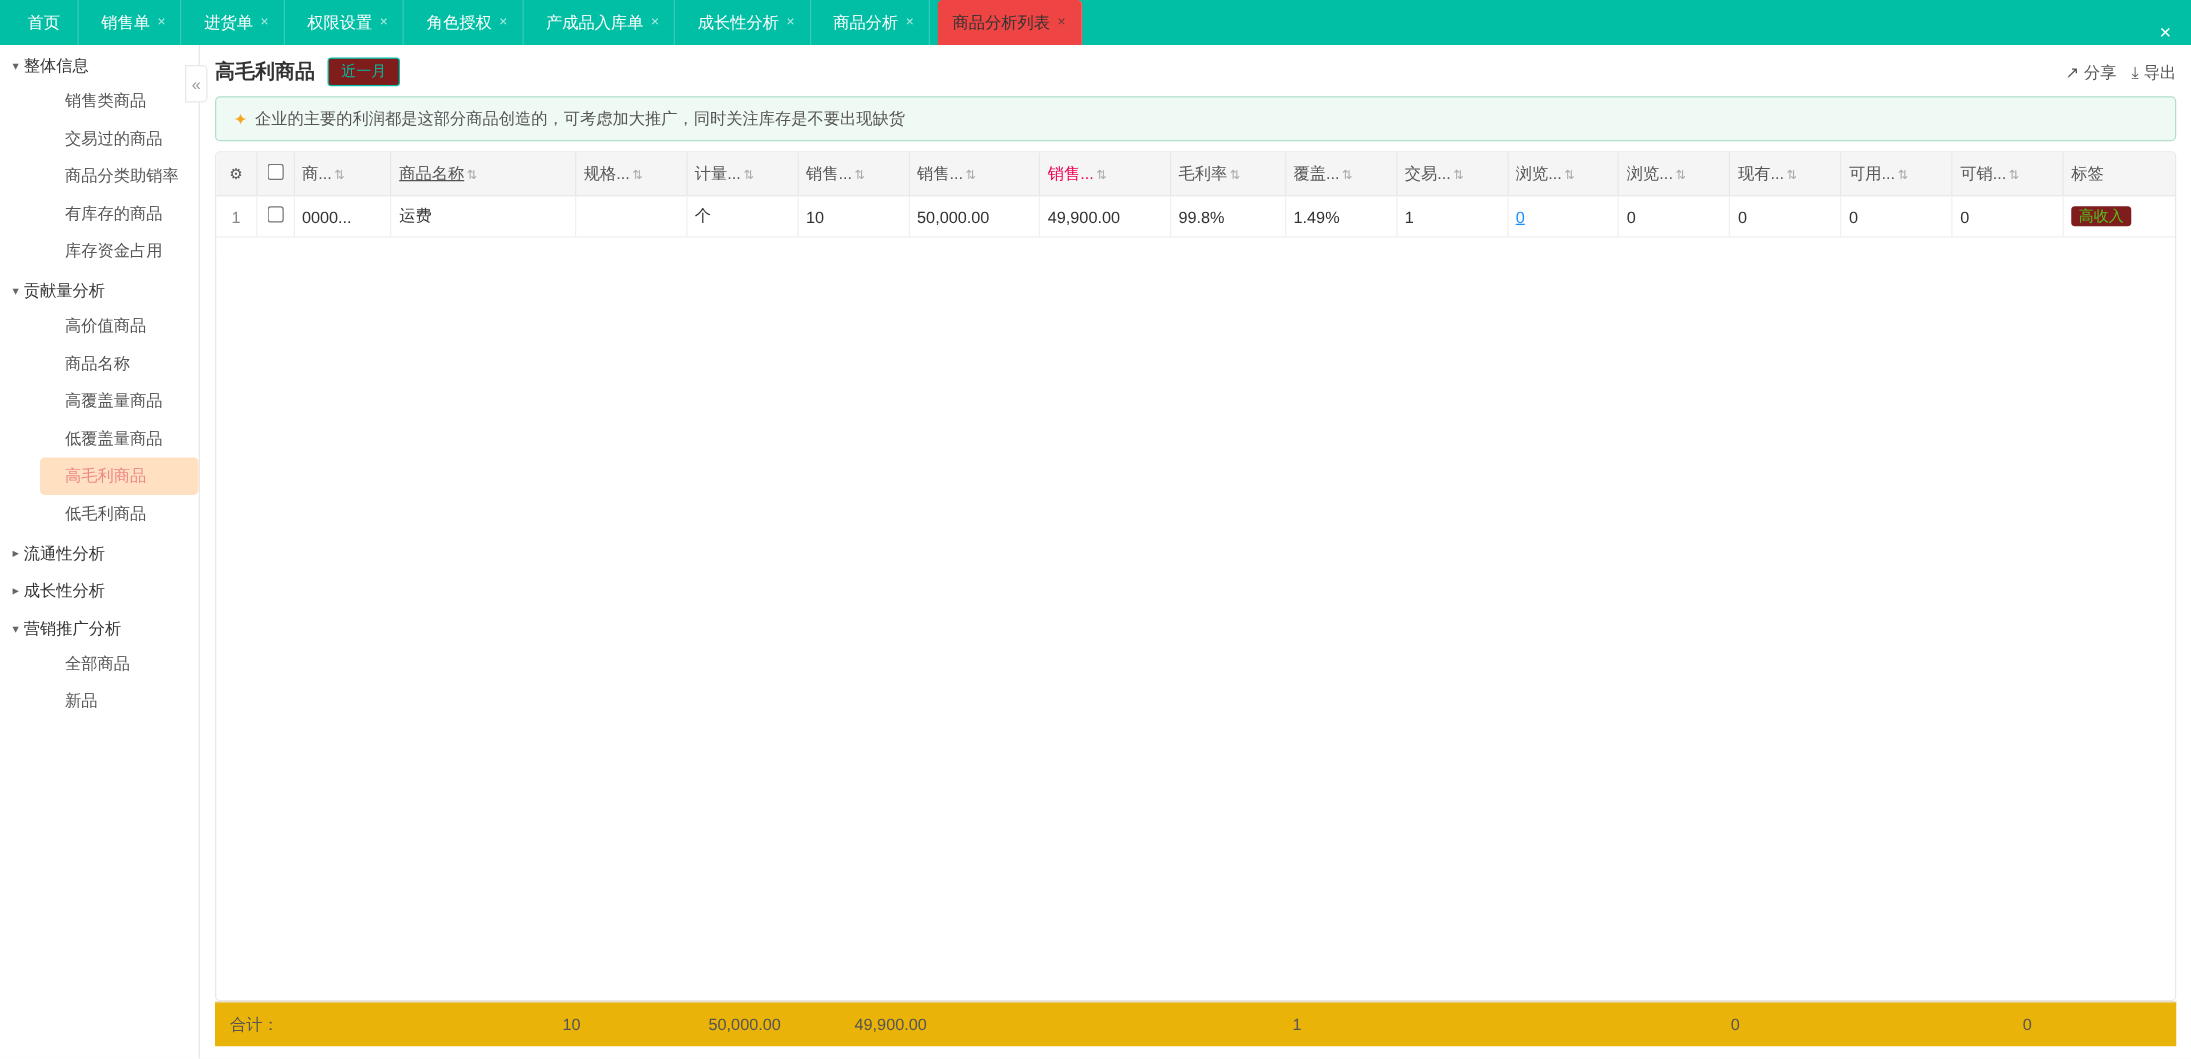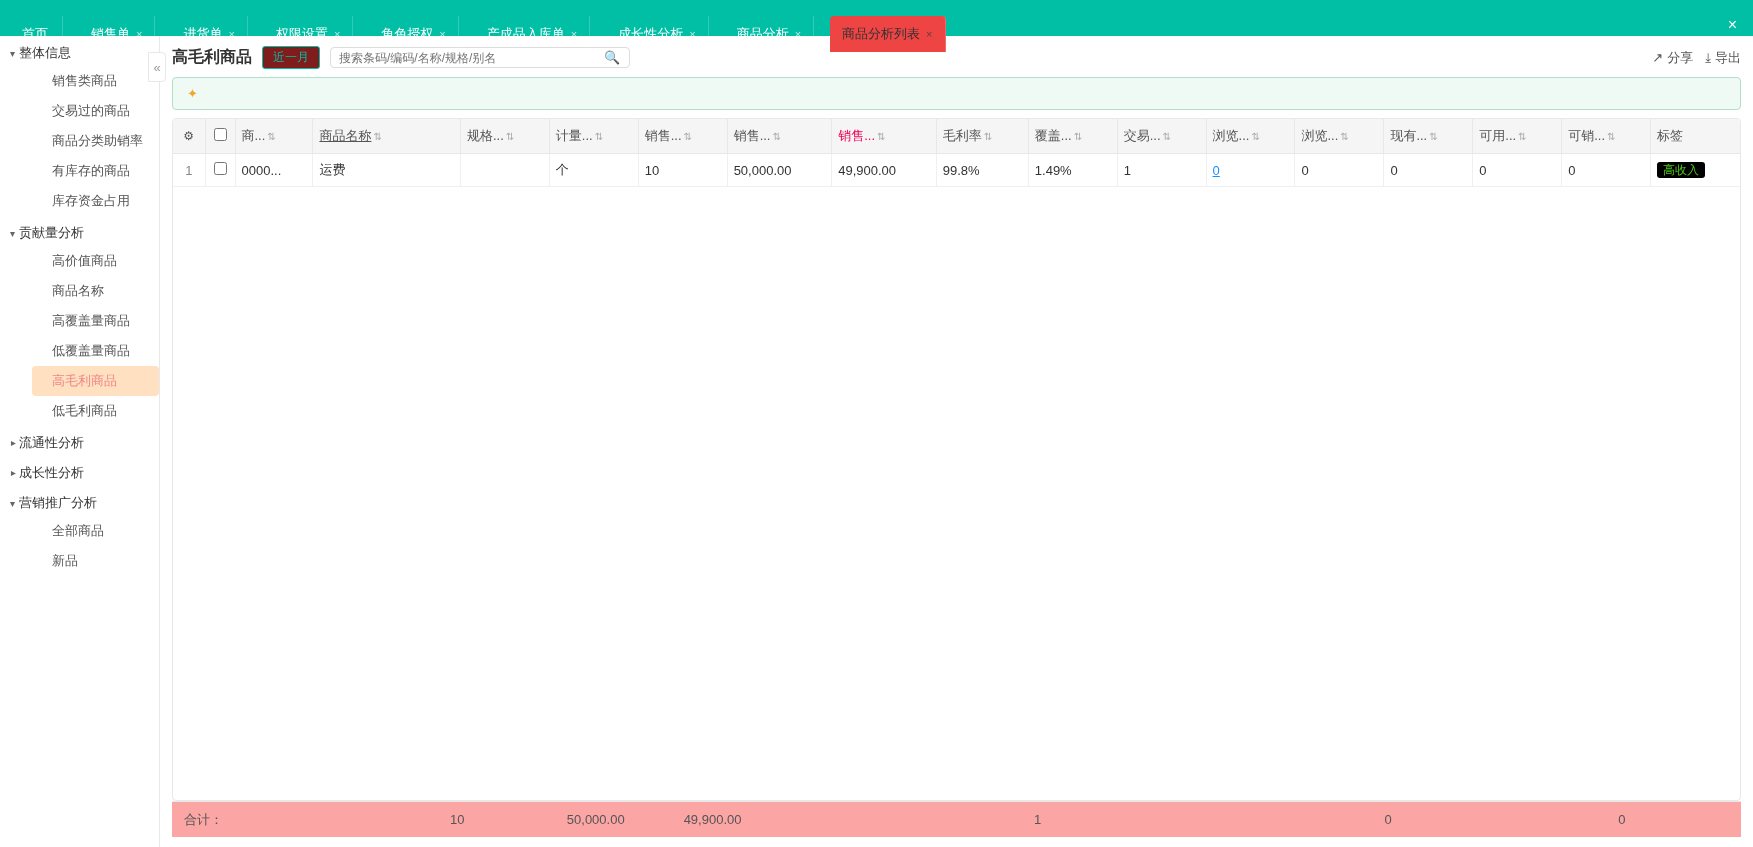--- a/index.html
+++ b/index.html
@@ -1,26 +1,26 @@
 <!DOCTYPE html>
 <html><head>
   <meta charset="utf-8">
   <style>
     * { box-sizing: border-box; margin: 0; padding: 0; font-family: 'Microsoft YaHei', Arial, sans-serif; font-size: 13px; }
     body { background: #f5f5f5; overflow: hidden; }
 
     
     .top-nav {
       display: flex;
-      align-items: flex-start;
+      align-items: flex-end;
       background: #00bfa5;
       height: 36px;
-      padding: 16px 8px;
+      padding: 0 8px;
       color: #fff;
-      gap: 16px;
+      gap: 6px;
       position: relative;
     }
     .nav-tab {
       display: flex;
       align-items: center;
       padding: 0 12px;
       height: 36px;
       cursor: pointer;
       white-space: nowrap;
       font-size: 13px;
@@ -219,33 +219,33 @@
     tbody td {
       padding: 7px 6px;
       font-size: 13px;
       color: #333;
       border-right: 1px solid #f0f0f0;
       white-space: nowrap;
     }
     tbody td:last-child { border-right: none; }
 
     .tag-badge {
-      background: #000000;
+      background: #7f1d1d;
       color: #52c41a;
       border-radius: 3px;
       padding: 1px 6px;
       font-size: 12px;
     }
     .link-text { color: #1890ff; cursor: pointer; text-decoration: underline; }
 
     
     .footer-bar {
       display: flex;
       align-items: center;
-      background: #fca5a5;
+      background: #eab308;
       border-top: 1px solid #e8e8e8;
       padding: 8px 12px;
       font-size: 13px;
       color: #555;
       min-height: 36px;
       gap: 0;
     }
     .footer-bar .total-label {
       min-width: 260px;
     }
@@ -380,38 +380,35 @@
     <div class="sidebar-item">
       <span>新品</span>
     </div>
   </div>
 
   <div class="content-area">
 
     <div class="content-header">
       <span class="page-title">高毛利商品</span>
       <button class="time-filter-btn">近一月</button>
-      <div class="search-box">
-        <input type="text" placeholder="搜索条码/编码/名称/规格/别名" style="">
-        <span class="search-icon">🔍</span>
-      </div>
       <div class="header-actions">
         <button class="action-btn">
           <span>↗</span>
           <span>分享</span>
         </button>
         <button class="action-btn">
           <span>⤓</span>
           <span>导出</span>
         </button>
       </div>
     </div>
 
     <div class="info-banner">
       <span class="tip-icon">✦</span>
+      <span>企业的主要的利润都是这部分商品创造的，可考虑加大推广，同时关注库存是不要出现缺货</span>
     </div>
 
     <div class="table-container">
       <table>
         <thead>
           <tr>
             <th style="width:32px;text-align:center;">⚙</th>
             <th style="width:30px;text-align:center;"><input type="checkbox" style=""></th>
             <th><span>商...</span><span class="col-resizer">⇅</span></th>
             <th style="min-width:100px;text-decoration:underline;"><span>商品名称</span><span class="col-resizer">⇅</span></th>

